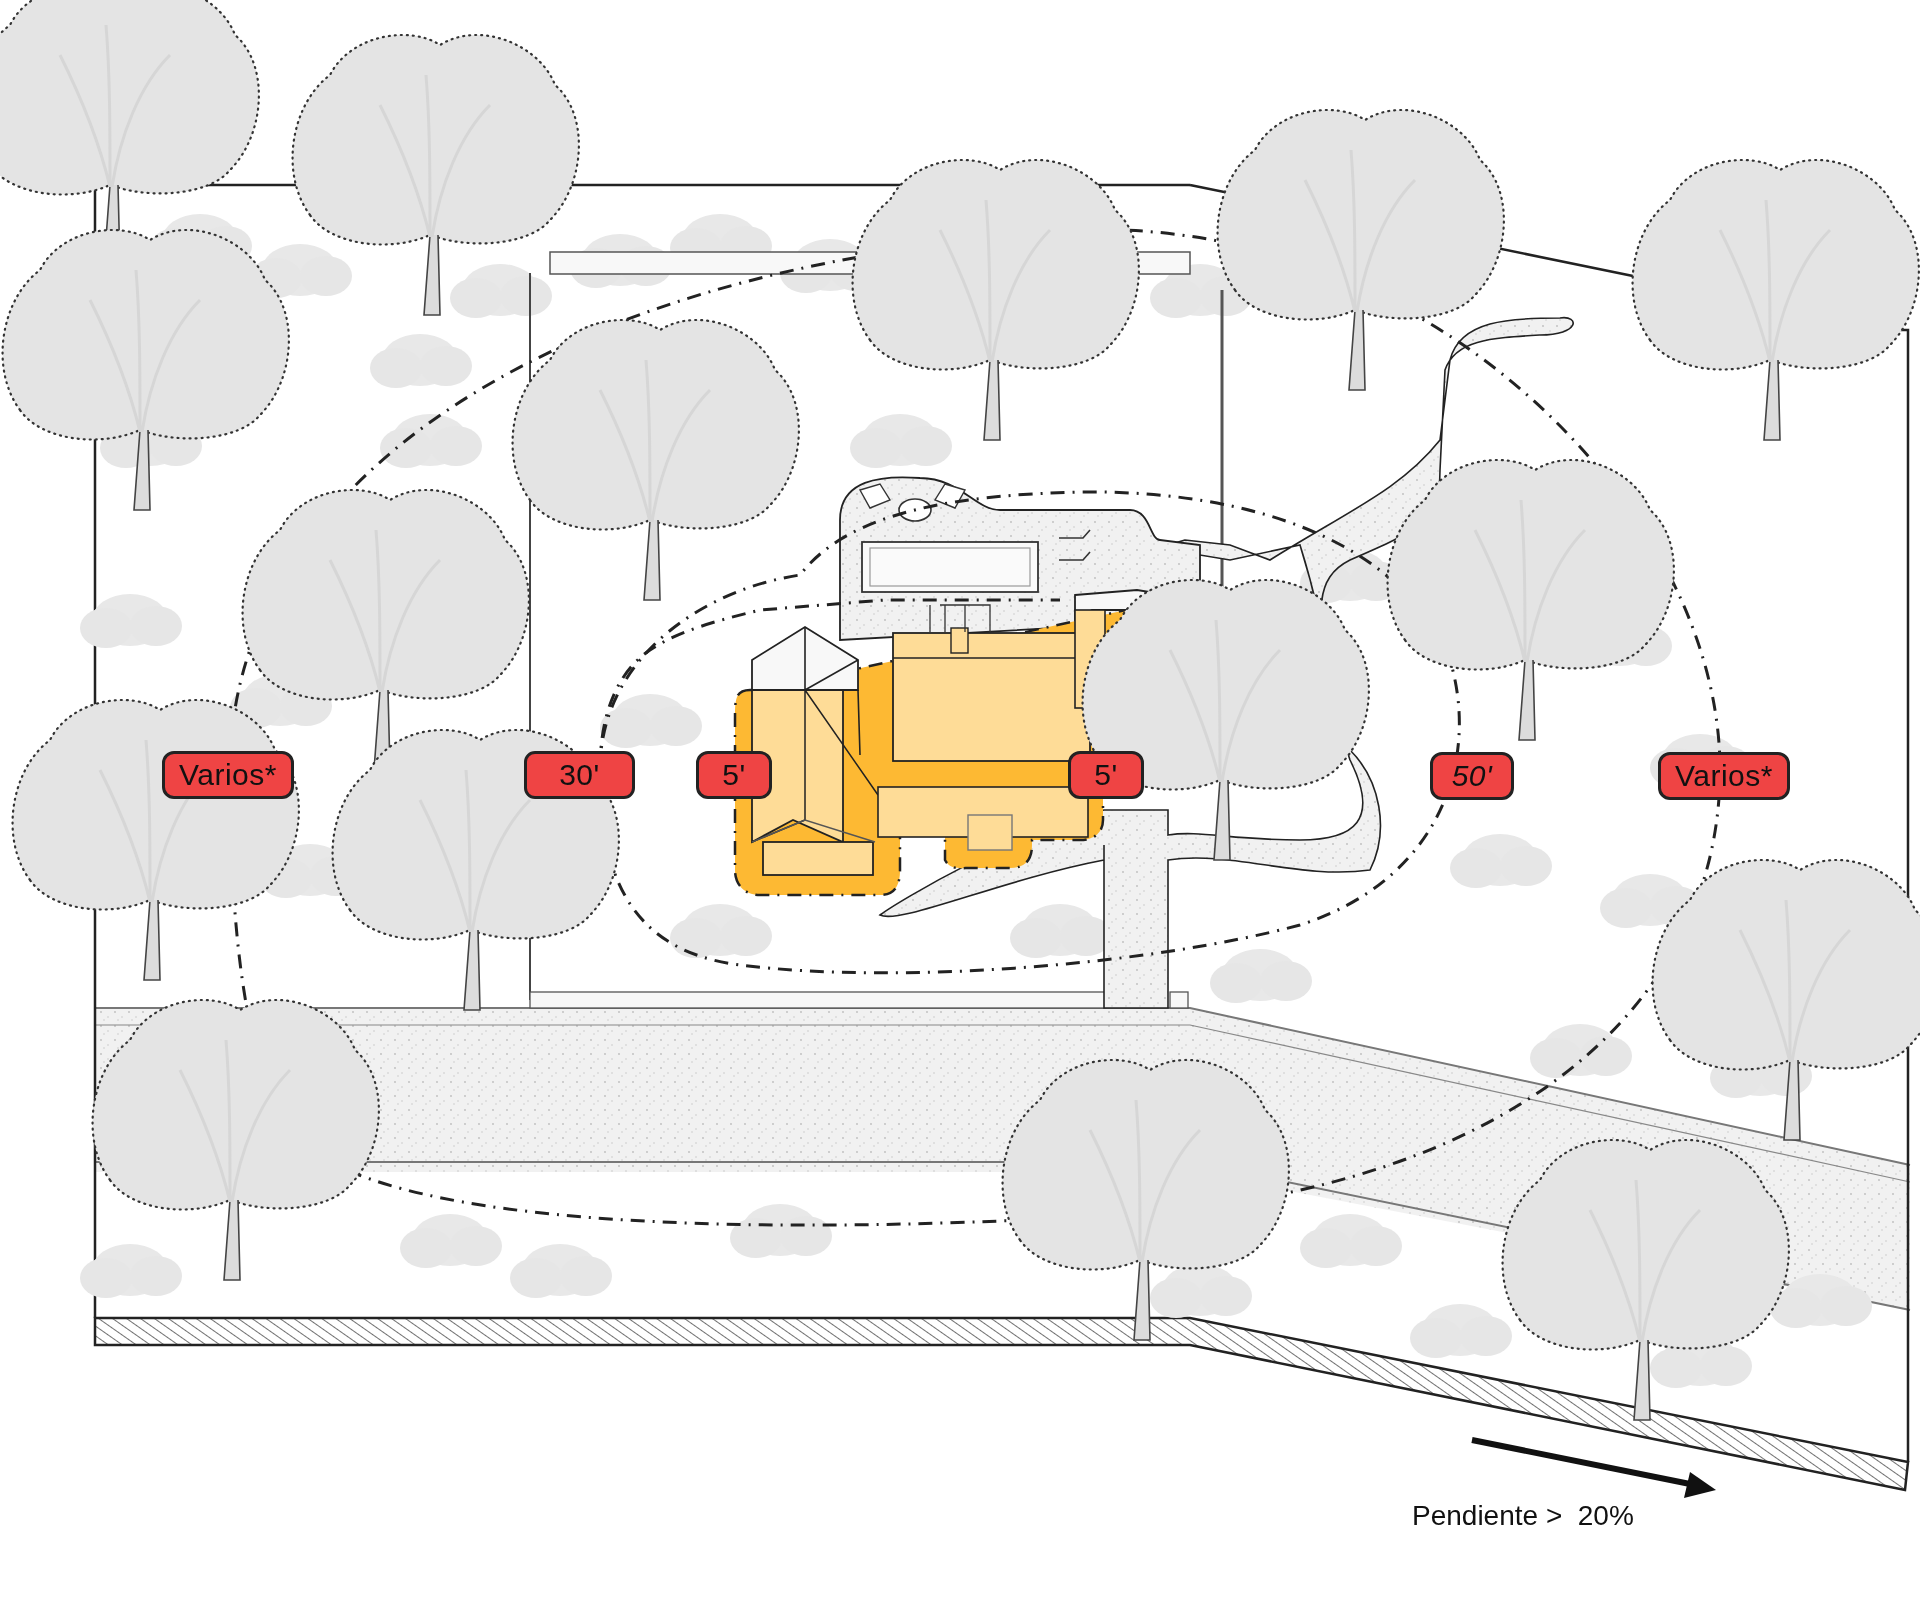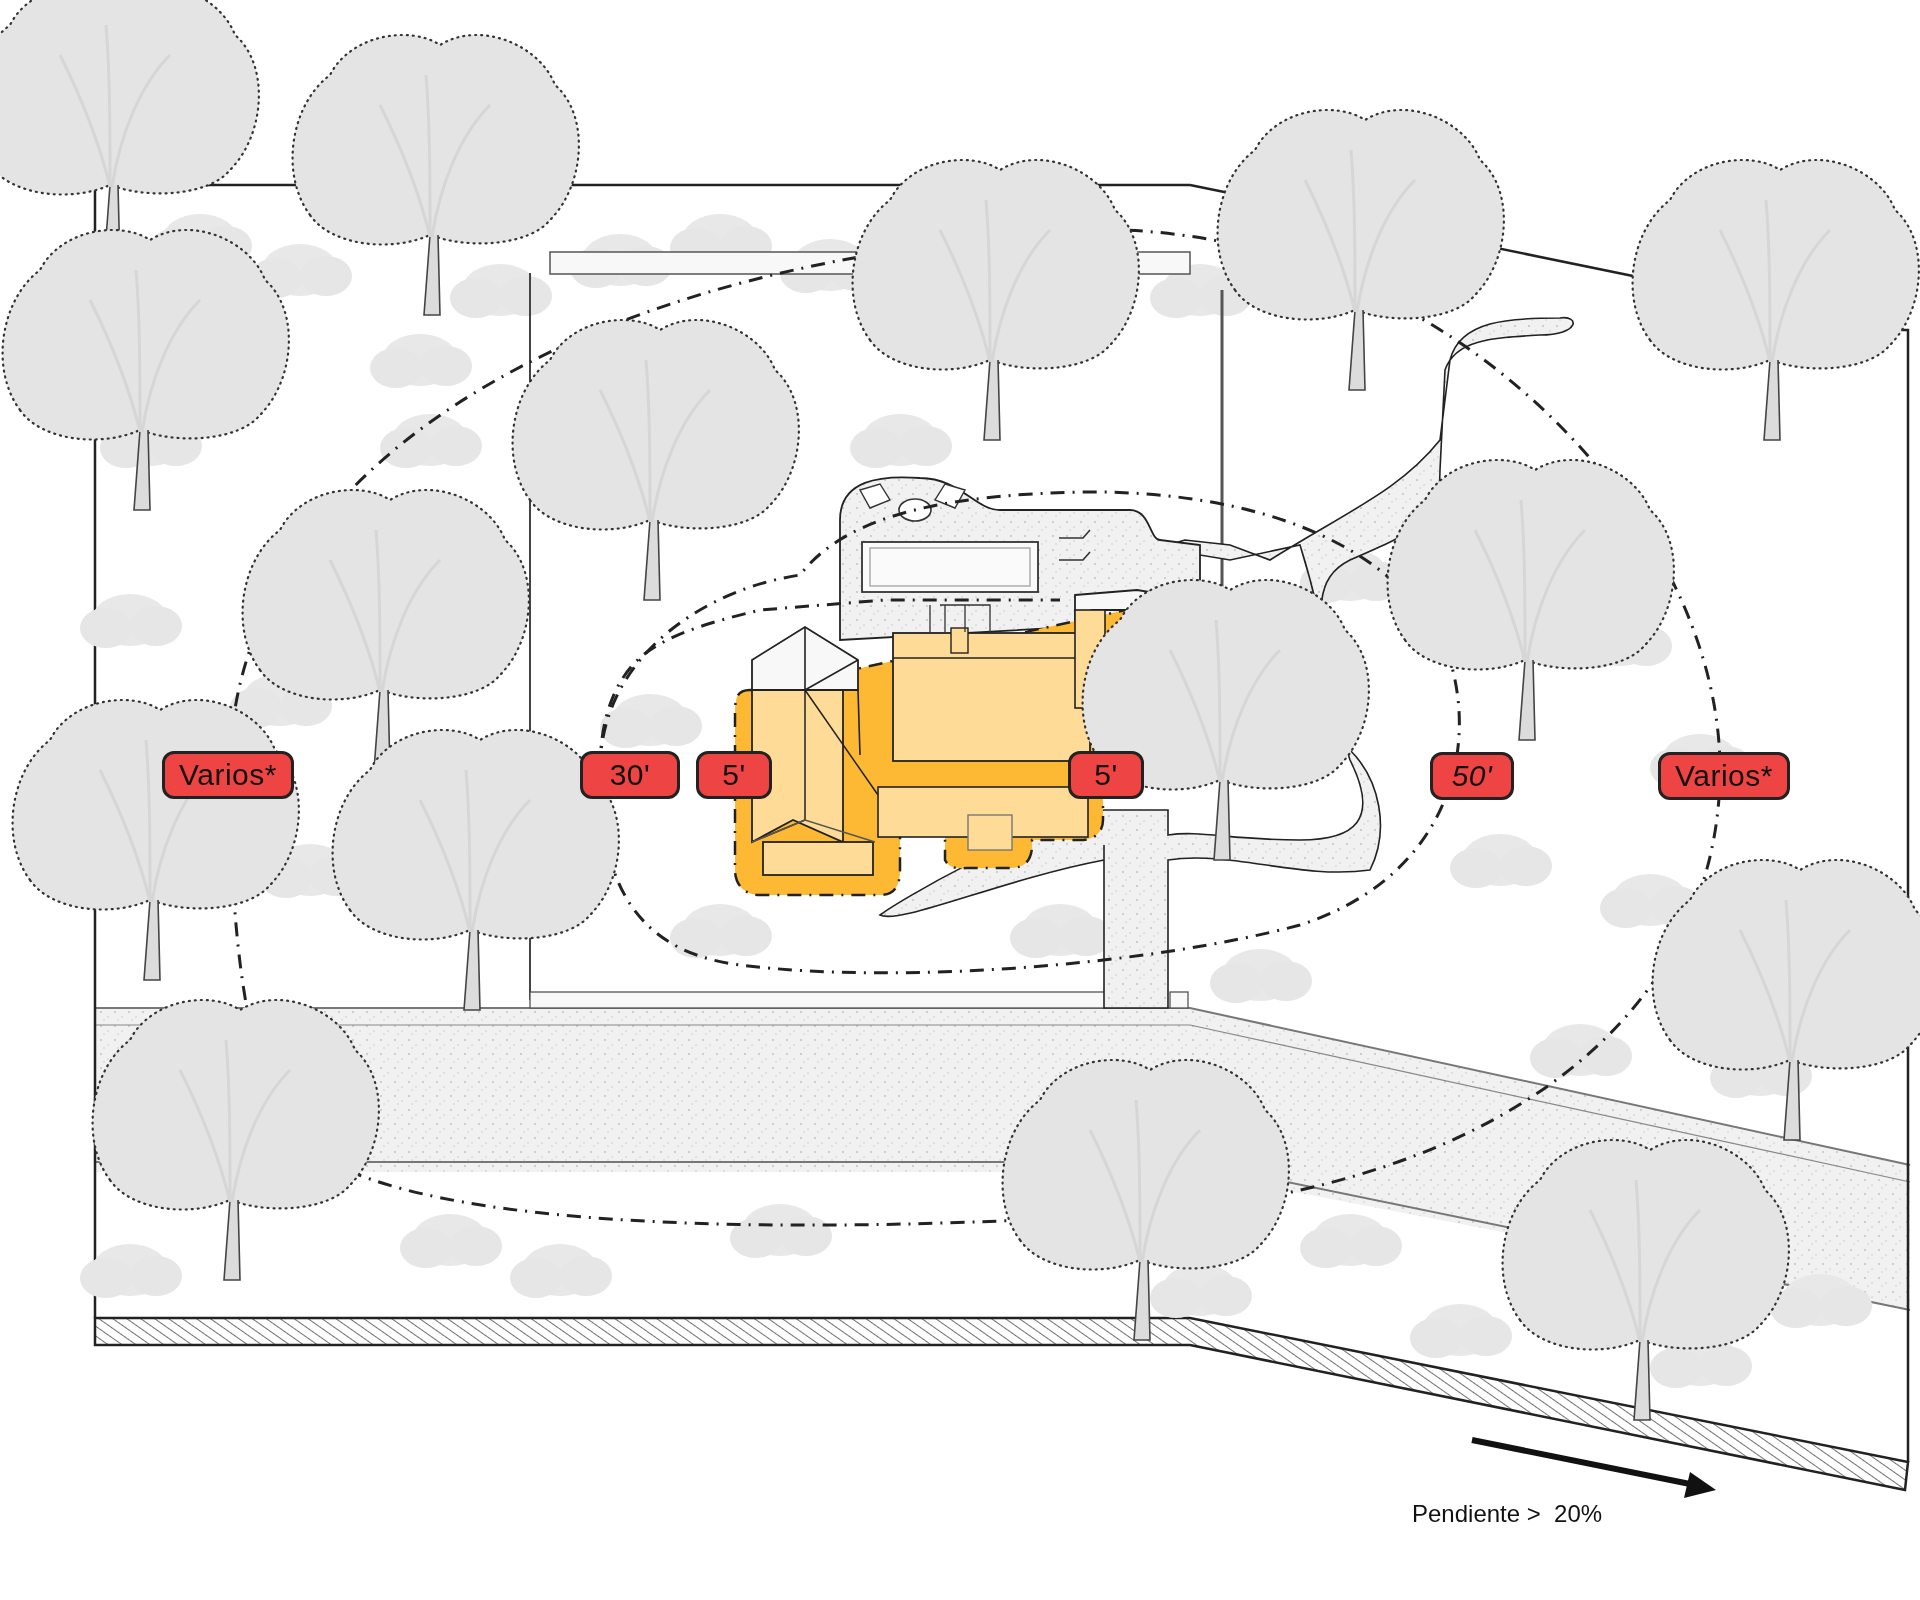--- a/index.html
+++ b/index.html
@@ -14,21 +14,21 @@
       font-size: 30px;
       color: #111;
       display: flex; align-items: center; justify-content: center;
       height: 48px;
       box-sizing: border-box;
       letter-spacing: 0.5px;
     }
     .slope-text {
       position: absolute;
       left: 1412px; top: 1500px;
-      font-size: 24px; color: #111;
+      font-size: 28px; color: #111;
       white-space: pre;
     }
   </style>
 </head>
 <body>
 
 <svg id="plan" viewBox="0 0 1920 1600" xmlns="http://www.w3.org/2000/svg">
   <defs>
     <pattern id="stipple" width="14" height="14" patternUnits="userSpaceOnUse">
       <rect width="14" height="14" fill="#f1f1f1"></rect>
@@ -195,21 +195,21 @@
 
   <g>
     <path d="M1472,1440 L1700,1486" stroke="#111" stroke-width="6" fill="none"></path>
     <path d="M1690,1472 L1716,1490 L1684,1498 Z" fill="#111"></path>
   </g>
 </svg>
 
 <div class="label-box" style="left:162px; top:751px; width:132px;">
   <span>Varios*</span>
 </div>
-<div class="label-box" style="left:580px; top:751px; width:100px;">
+<div class="label-box" style="left:524px; top:751px; width:111px;border-radius:11px;">
   <span>30'</span>
 </div>
 <div class="label-box" style="left:696px; top:751px; width:76px;">
   <span>5'</span>
 </div>
 <div class="label-box" style="left:1068px; top:751px; width:76px;">
   <span>5'</span>
 </div>
 <div class="label-box" style="left:1430px; top:752px; width:84px;font-style:italic;">
   <span>50'</span>

